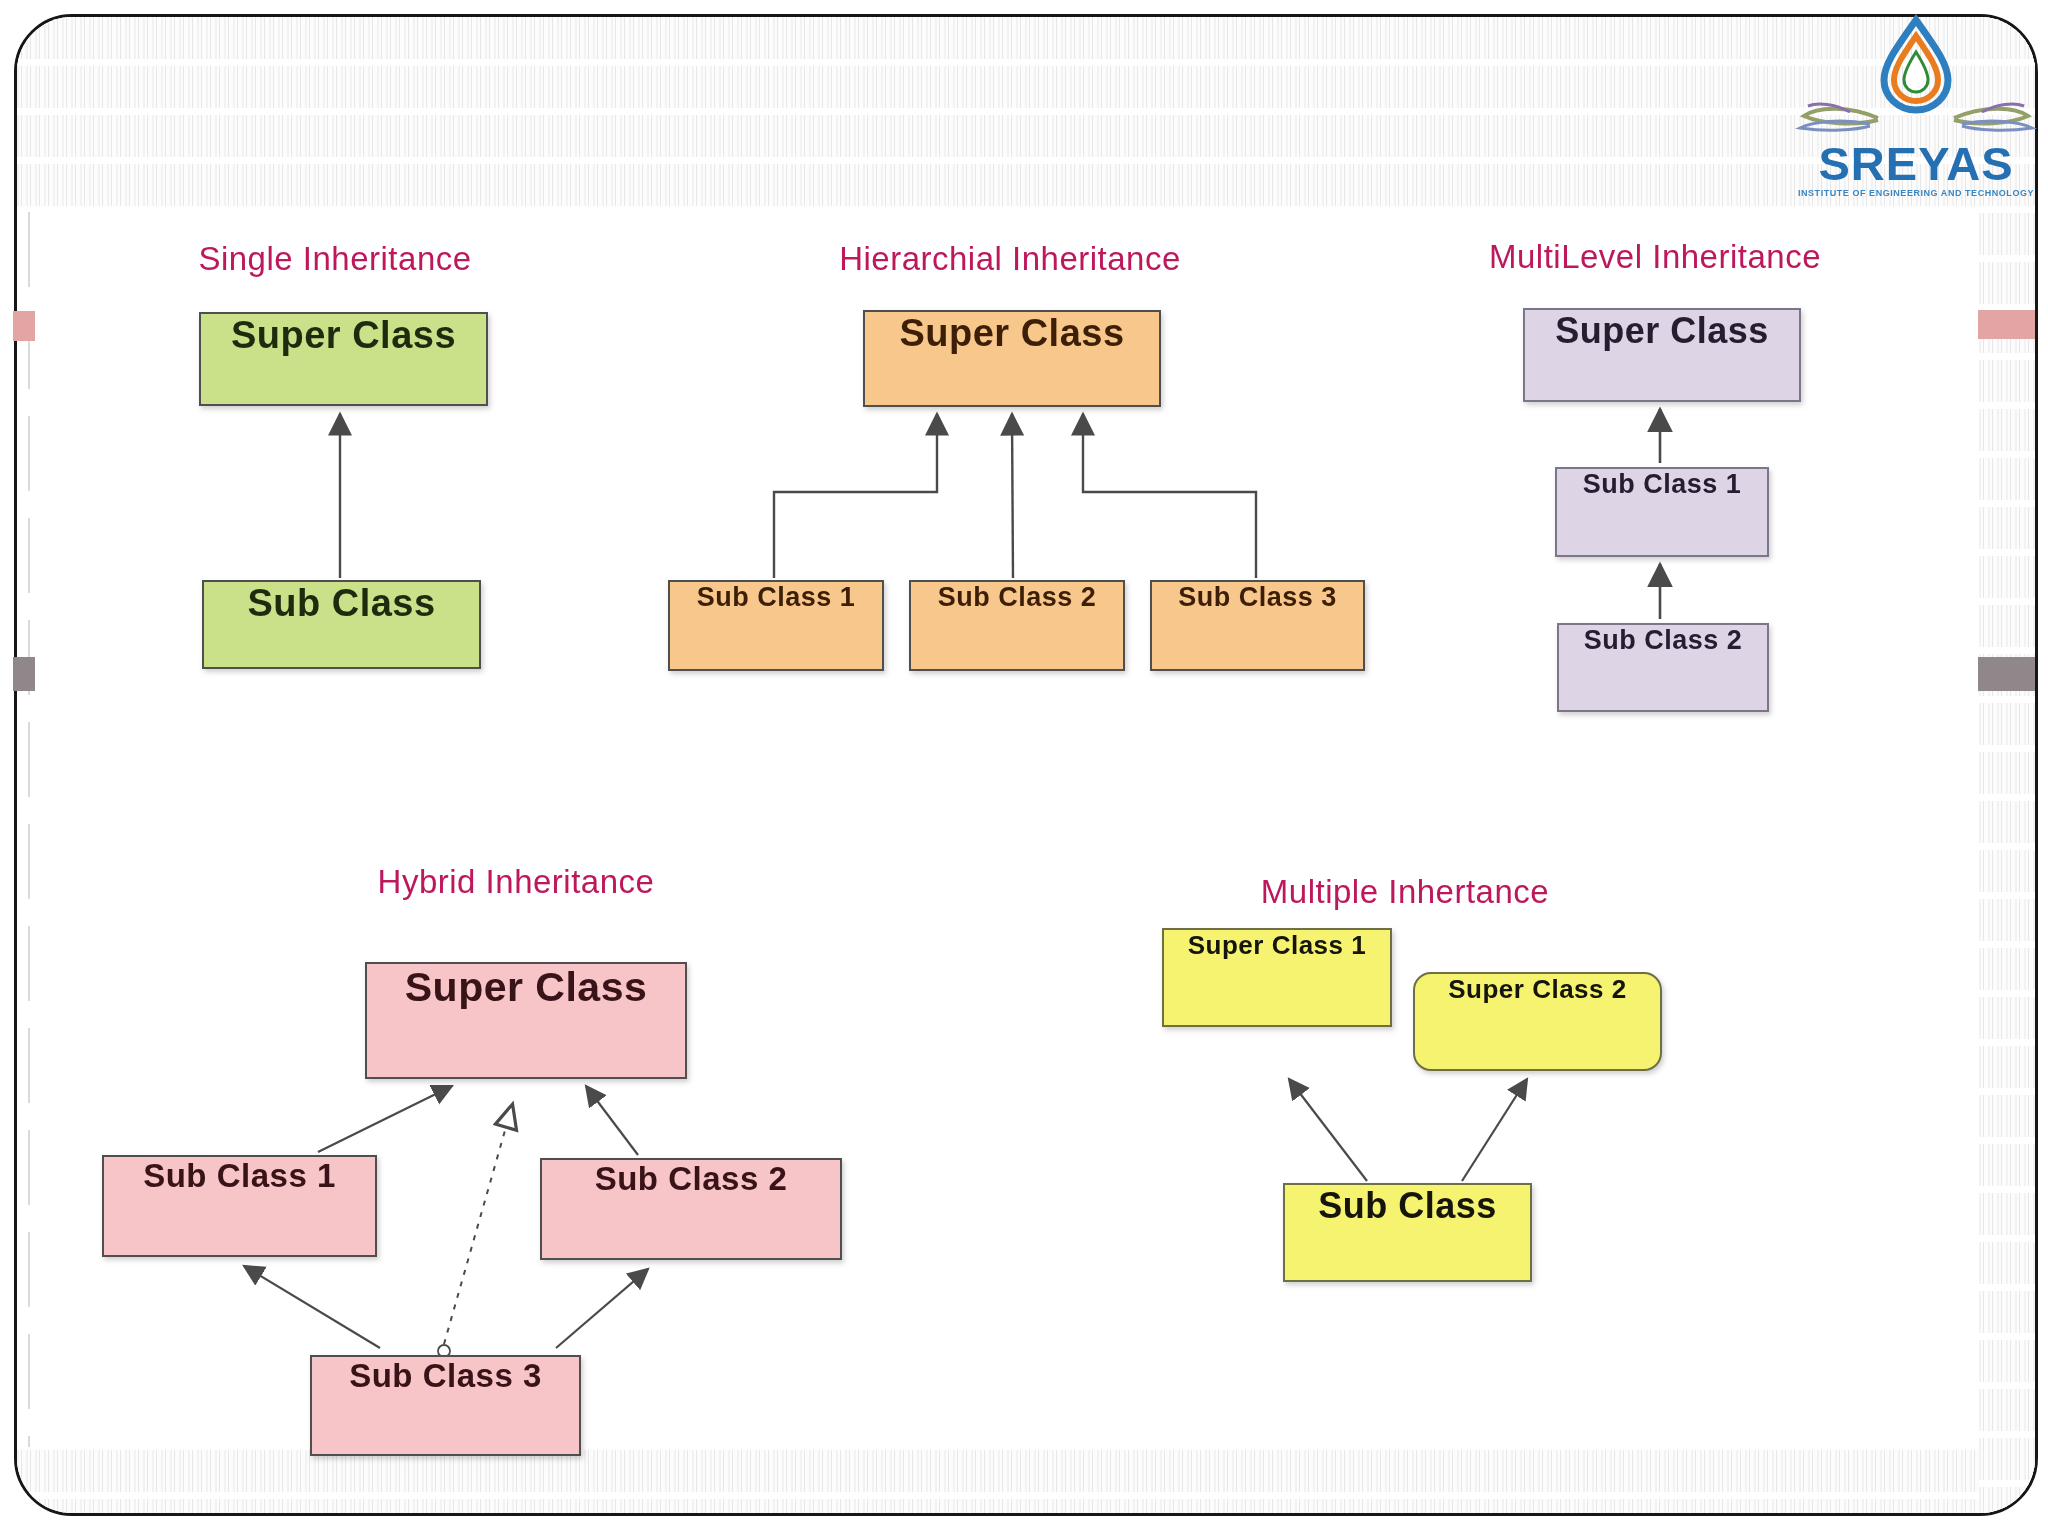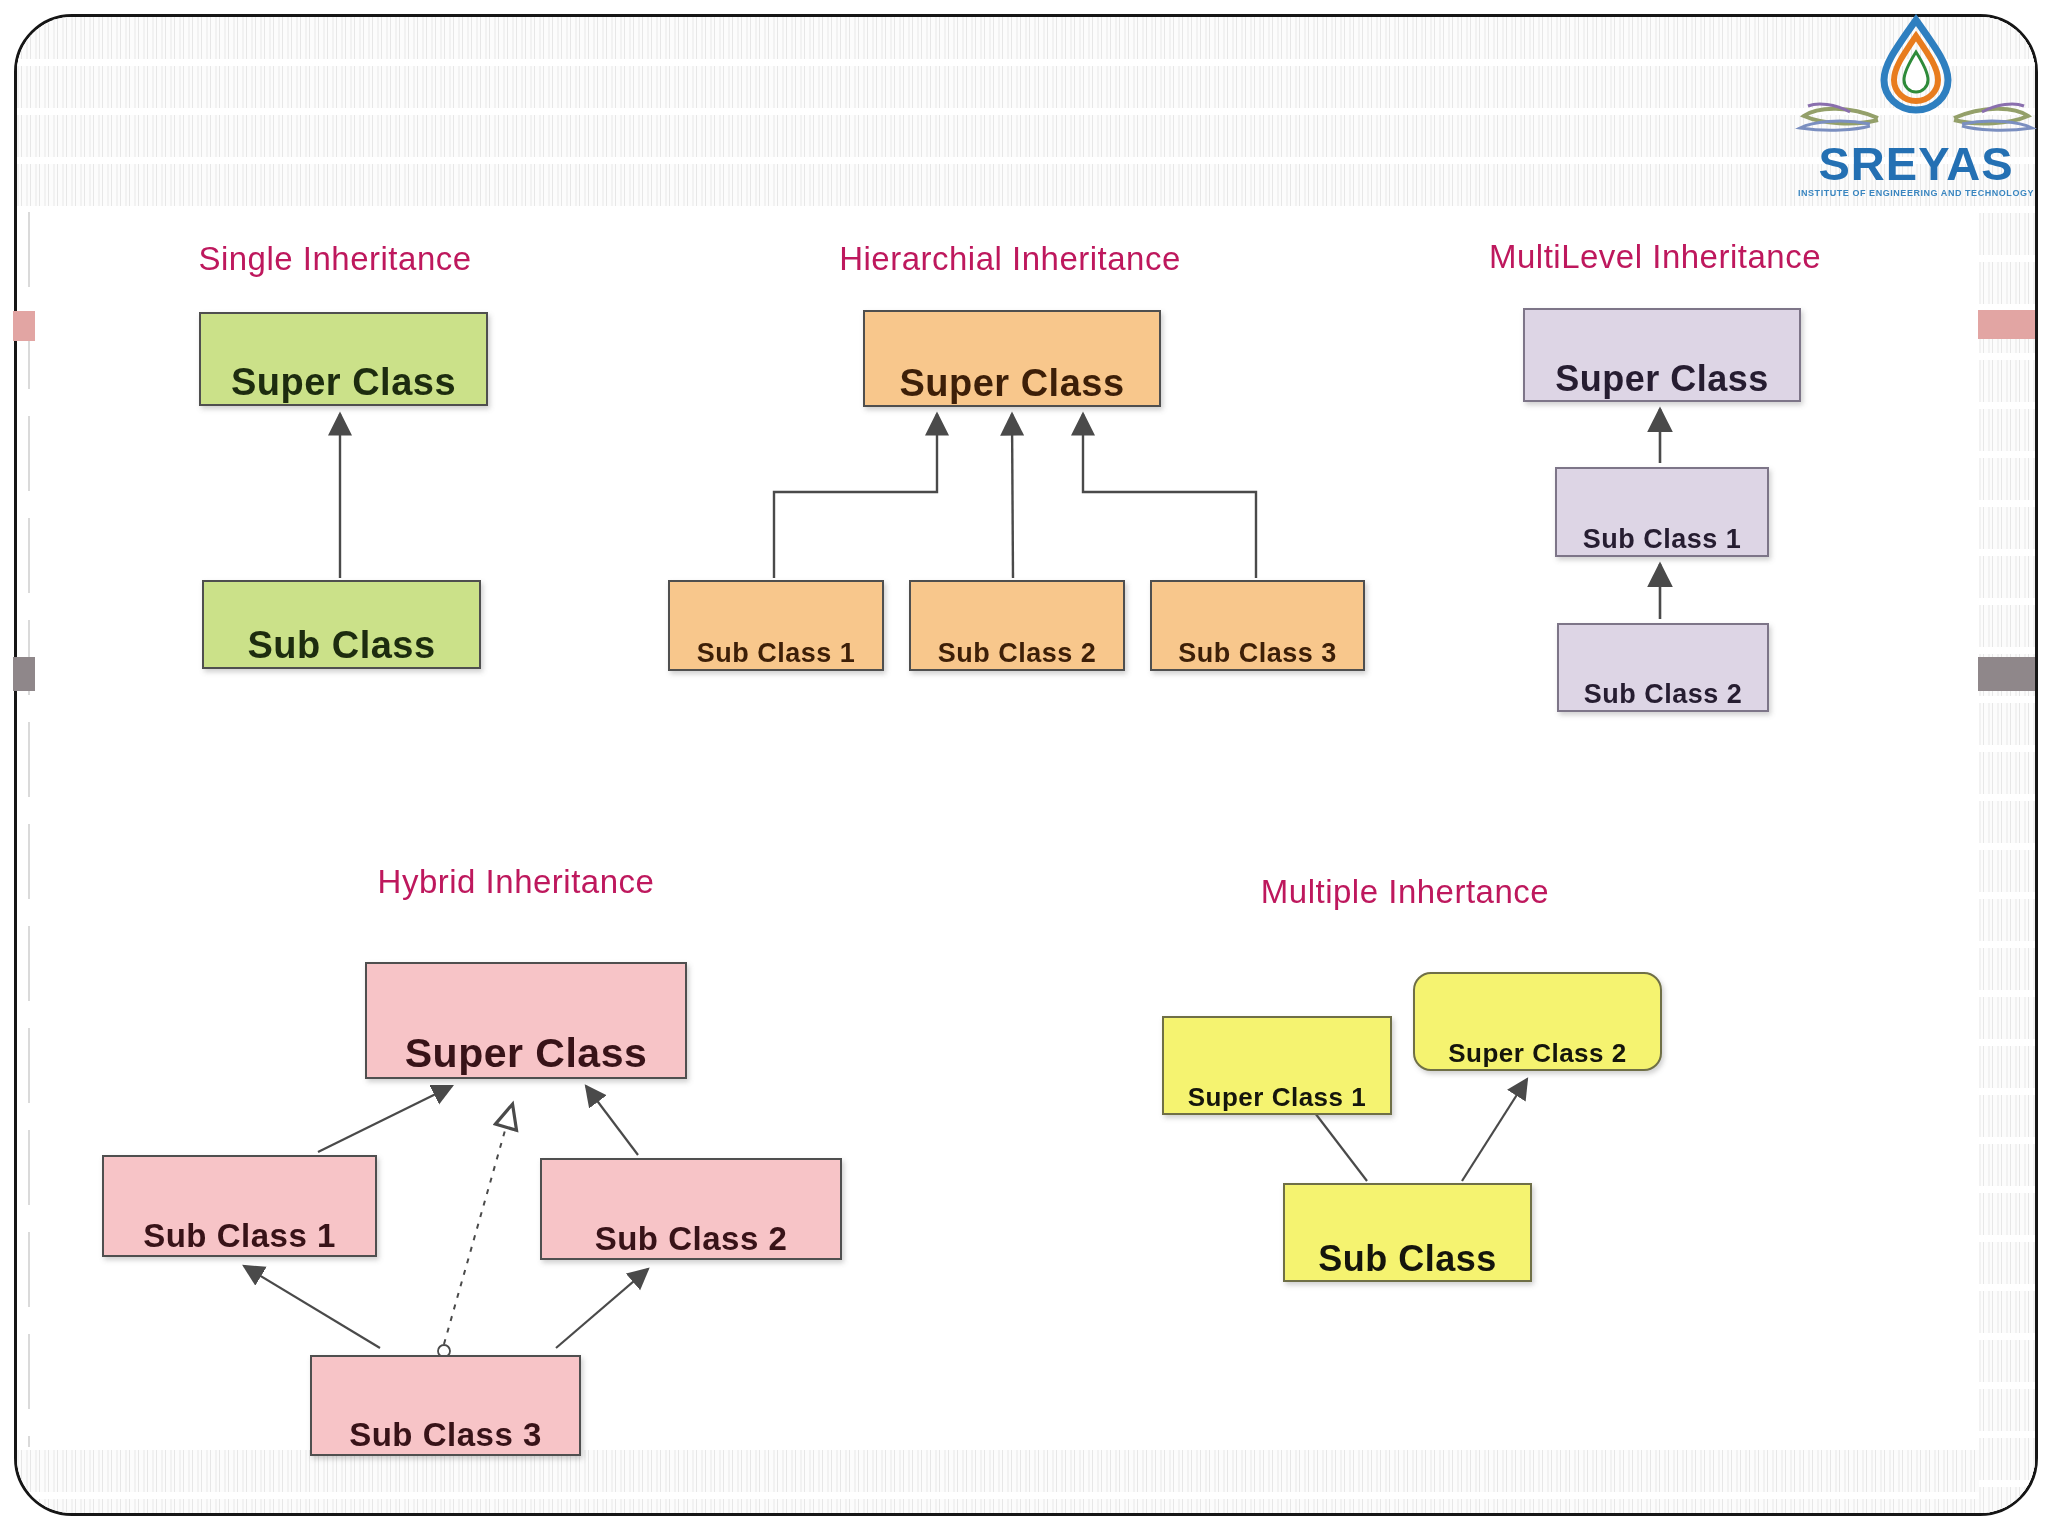--- a/index.html
+++ b/index.html
@@ -21,21 +21,21 @@
              background:repeating-linear-gradient(180deg,#dadada 0 75px, rgba(255,255,255,0) 75px 102px);}
 
   
   .marker{position:absolute;z-index:6;}
 
   
   .sec-title{position:absolute;transform:translateX(-50%);white-space:nowrap;
              font-weight:normal;font-size:33px;color:#be185d;letter-spacing:.5px;z-index:4;}
 
   
-  .box{position:absolute;display:flex;align-items:flex-end;justify-content:center;
+  .box{position:absolute;display:flex;align-items:flex-start;justify-content:center;
        border:2px solid #4f4f4f;font-weight:bold;letter-spacing:.5px;z-index:4;
        box-shadow:2px 3px 5px rgba(100,100,100,.30);text-align:center;}
   .box.lav{border-color:#7d7588;}
   .box.yel{border-color:#6f6f46;}
 
   
   #arrows{position:absolute;left:0;top:0;z-index:3;}
 
   
   .logo{position:absolute;left:1700px;top:14px;width:345px;height:185px;z-index:5;}
@@ -123,21 +123,21 @@
   <div class="box" style="left: 102px; top: 1155px; width: 271px; height: 98px; font-size: 33px; background-color: rgb(247, 196, 199); color: rgb(56, 19, 24);">
     <span>Sub Class 1</span>
   </div>
   <div class="box" style="left: 540px; top: 1158px; width: 298px; height: 98px; font-size: 33px; background-color: rgb(247, 196, 199); color: rgb(56, 19, 24);">
     <span>Sub Class 2</span>
   </div>
   <div class="box" style="left: 310px; top: 1355px; width: 267px; height: 97px; font-size: 33px; background-color: rgb(247, 196, 199); color: rgb(56, 19, 24);">
     <span>Sub Class 3</span>
   </div>
 
-  <div class="box yel" style="left: 1162px; top: 1016px; width: 226px; height: 95px; font-size: 26px; background-color: rgb(245, 243, 112); color: rgb(21, 21, 12);">
+  <div class="box yel" style="left: 1162px; top: 928px; width: 226px; height: 95px; font-size: 26px; background-color: rgb(245, 243, 112); color: rgb(21, 21, 12);">
     <span>Super Class 1</span>
   </div>
   <div class="box yel" style="left: 1413px; top: 972px; width: 245px; height: 95px; font-size: 26px; background-color: rgb(245, 243, 112); color: rgb(21, 21, 12); border-radius: 18px;">
     <span>Super Class 2</span>
   </div>
   <div class="box yel" style="left: 1283px; top: 1183px; width: 245px; height: 95px; font-size: 36px; background-color: rgb(245, 243, 112); color: rgb(21, 21, 12);">
     <span>Sub Class</span>
   </div>
 
   <svg id="arrows" width="2048" height="1536" viewBox="0 0 2048 1536">

